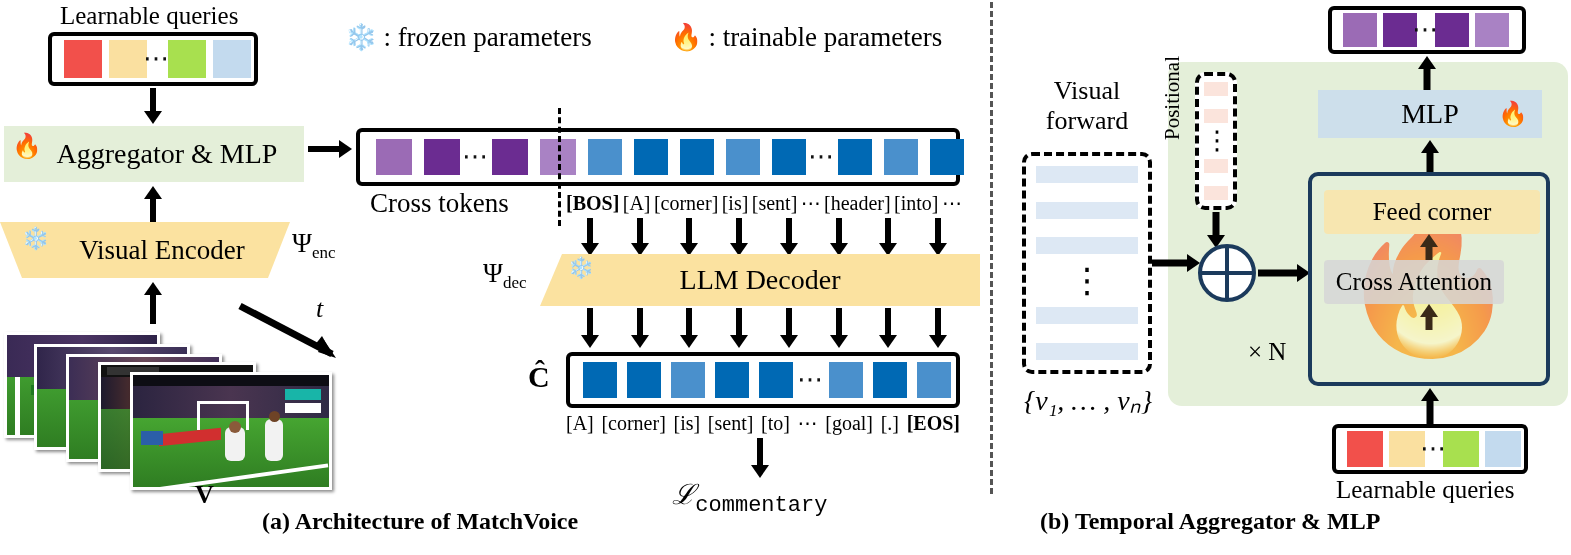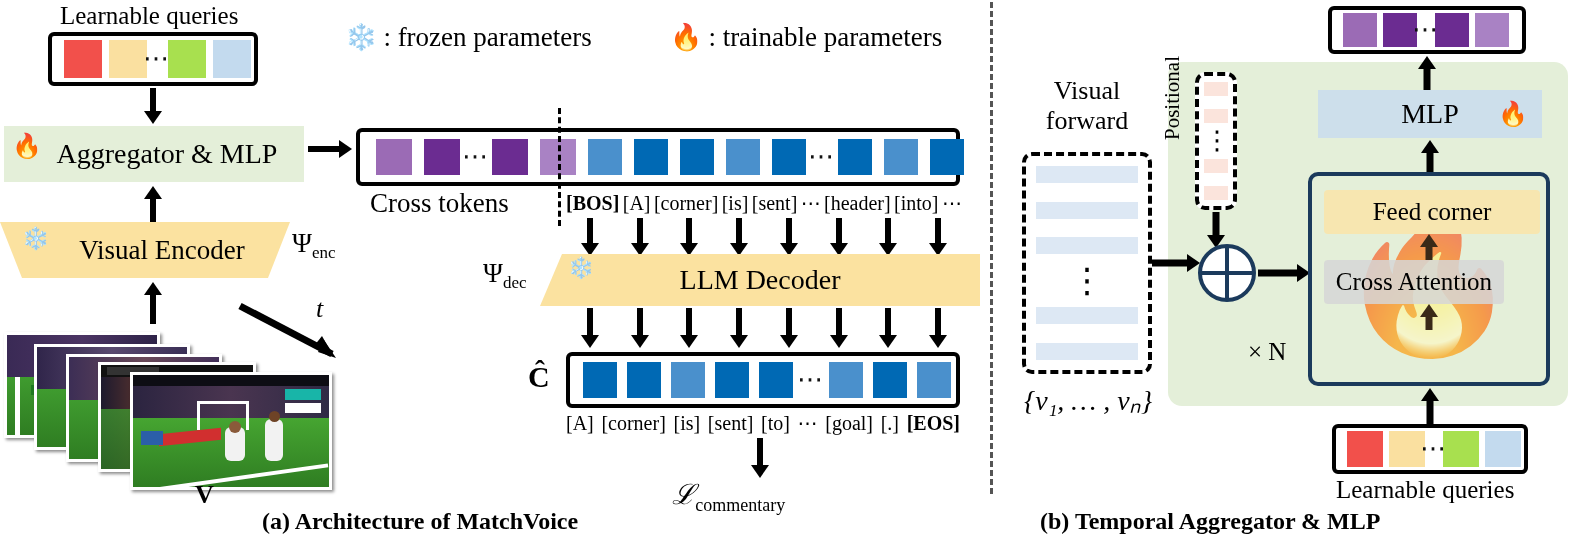--- a/index.html
+++ b/index.html
@@ -312,21 +312,21 @@
       <div class="lbl" style="font-size: 20px;">[.]</div>
       <div class="lbl" style="font-size: 20px; font-weight: bold;">[EOS]</div>
     </div>
 
   <div class="abs" style="left:748px;top:438px;width:24px;height:40px;">
     <div class="shaft-v" style="top:0;width:6px;height:28px;"></div>
     <div class="head-down"></div>
   </div>
 
   <div class="abs lbl" style="left:672px;top:474px;font-size:28px;">
-    <span style="font-style:italic;font-family:'Liberation Serif',serif;">ℒ</span><sub style="font-size:18px;">commentary</sub>
+    <span style="font-style:italic;font-family:'Liberation Serif',serif;">ℒ</span><sub style="font-size:22px;font-family:Liberation Mono, monospace;">commentary</sub>
   </div>
 
   <div class="abs cap" style="left:262px;top:508px;">(a) Architecture of MatchVoice</div>
 
   <div class="abs panel-div" style="left:990px;top:2px;height:492px;"></div>
 
   <div class="abs" style="left:1168px;top:62px;width:400px;height:344px;background:#e4efd9;border-radius:14px;"></div>
 
   <div class="abs strip" id="b-out" style="left:1328px;top:6px;width:198px;height:48px;padding:0 8px;">
       <div class="tok" style="width: 34px; height: 34px; background: rgb(155, 107, 181); margin: 0px 3px;"></div>

